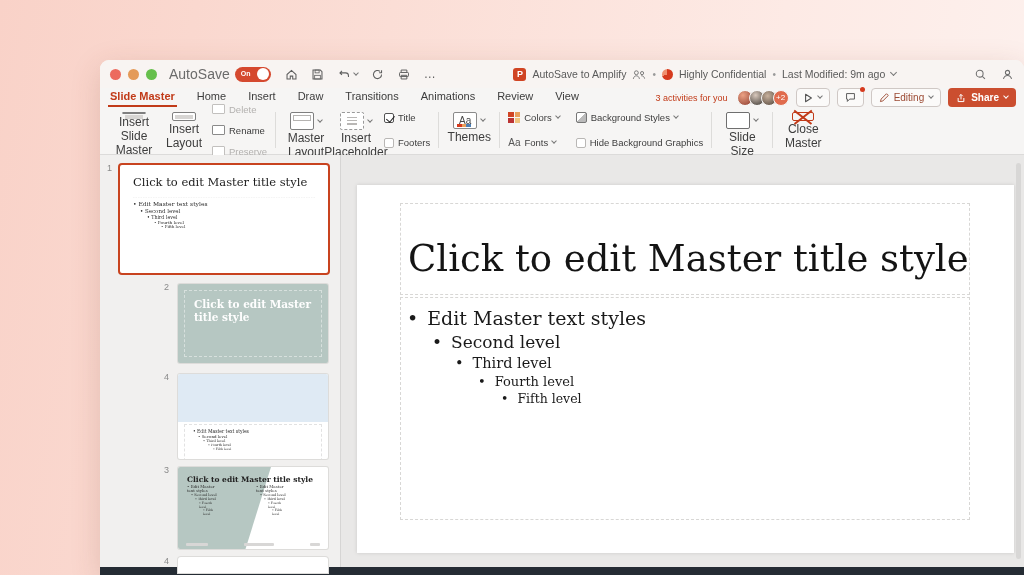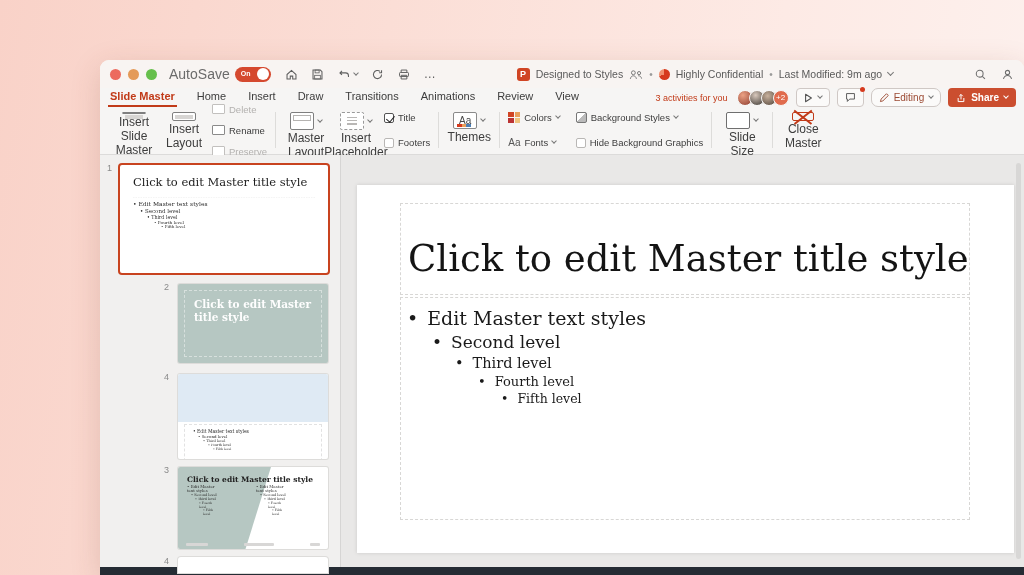--- a/index.html
+++ b/index.html
@@ -52,21 +52,21 @@
   .av2 { background:radial-gradient(circle at 40% 30%,#d9c9bd,#38342f); }
   .av3 { background:radial-gradient(circle at 40% 35%,#c9b29e,#4e4237); }
   .plus2 { width:16px; height:16px; border-radius:50%; background:#e06b4d; color:#fff;
     font-size:8px; display:flex; align-items:center; justify-content:center; margin-left:-4px;
     border:1.5px solid #f6f5f4; }
   .pill-btn { height:19px; border:1px solid #cfc8c5; border-radius:4px; background:#fbfaf9;
     display:flex; align-items:center; gap:5px; padding:0 7px; font-size:10px; color:#444; }
   .share-btn { height:19px; border-radius:4px; background:#cb4e2f; color:#fff;
     display:flex; align-items:center; gap:5px; padding:8px 8px; font-size:10px; font-weight:bold; }
   .share-btn .chev { border-color:#fff; }
-  .editing-btn { color:#9c4a33;border-radius:7px; }
+  .editing-btn { color:#9c4a33; }
   .red-dot { position:absolute; right:-2px; top:-2px; width:5px; height:5px;
     border-radius:50%; background:#d63a1e; }
 
   
   .ribbon { height:48px; background:#f6f5f4; border-bottom:1px solid #dcdbda;
     display:flex; align-items:stretch; padding:2px 6px 3px; flex:0 0 auto; }
   .rib-group { display:flex; align-items:stretch; gap:6px; padding:0 6px; }
   .rib-div { width:1px; background:#dddcda; margin:3px 2px; }
   .big-btn { display:flex; flex-direction:column; align-items:center; justify-content:flex-start;
     gap:2px; width:44px; padding-top:3px; }
@@ -217,21 +217,21 @@
           <svg width="14" height="13" viewBox="0 0 16 16">
               <rect x="2.5" y="5.5" width="11" height="5" rx="1" fill="none" stroke="#5f5f5f" stroke-width="1.2"></rect>
               <path d="M4.5 5.5v-3h7v3M4.5 9h7v4.5h-7z" fill="none" stroke="#5f5f5f" stroke-width="1.2"></path>
             </svg>
         </span>
         <span class="tb-btn" style="font-size:12px;color:#5f5f5f;line-height:6px">…</span>
       </div>
 
       <div class="tb-center">
         <span class="ppt-chip">P</span>
-        <span>Designed to Styles</span>
+        <span>AutoSave to Amplify</span>
         <span>
           <svg width="14" height="11" viewBox="0 0 16 12">
               <circle cx="5" cy="4" r="2.2" fill="none" stroke="#777" stroke-width="1.1"></circle>
               <path d="M1.5 11c.5-2.5 2-3.5 3.5-3.5S8 8.5 8.5 11" fill="none" stroke="#777" stroke-width="1.1"></path>
               <circle cx="11.5" cy="4.4" r="1.8" fill="none" stroke="#777" stroke-width="1.1"></circle>
               <path d="M10.5 7.4c2 0 3.4 1 3.9 3.3" fill="none" stroke="#777" stroke-width="1.1"></path>
             </svg>
         </span>
         <span class="dot-sep">•</span>
         <span class="sens-logo"></span>

